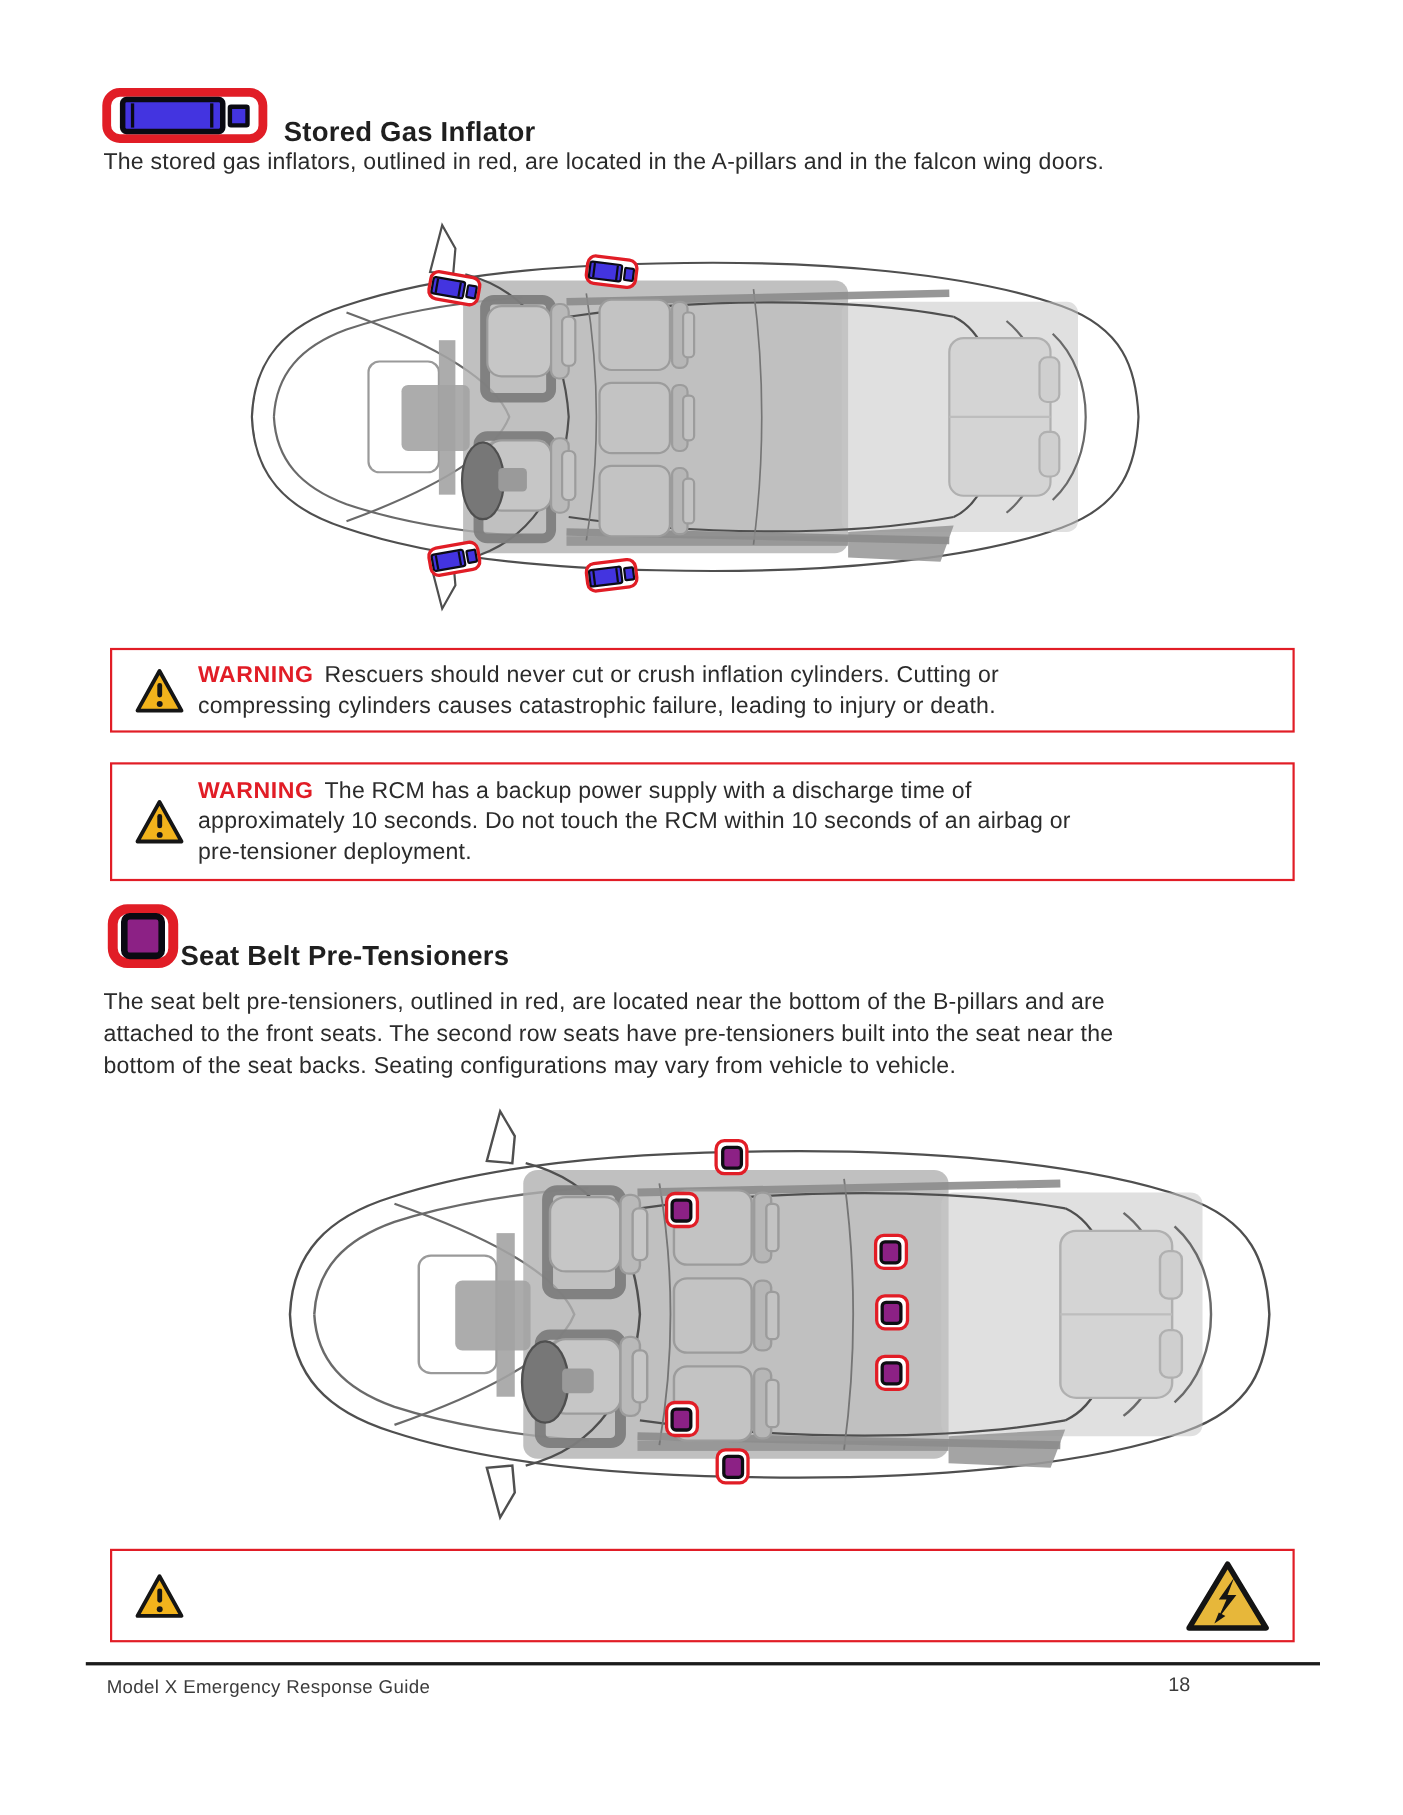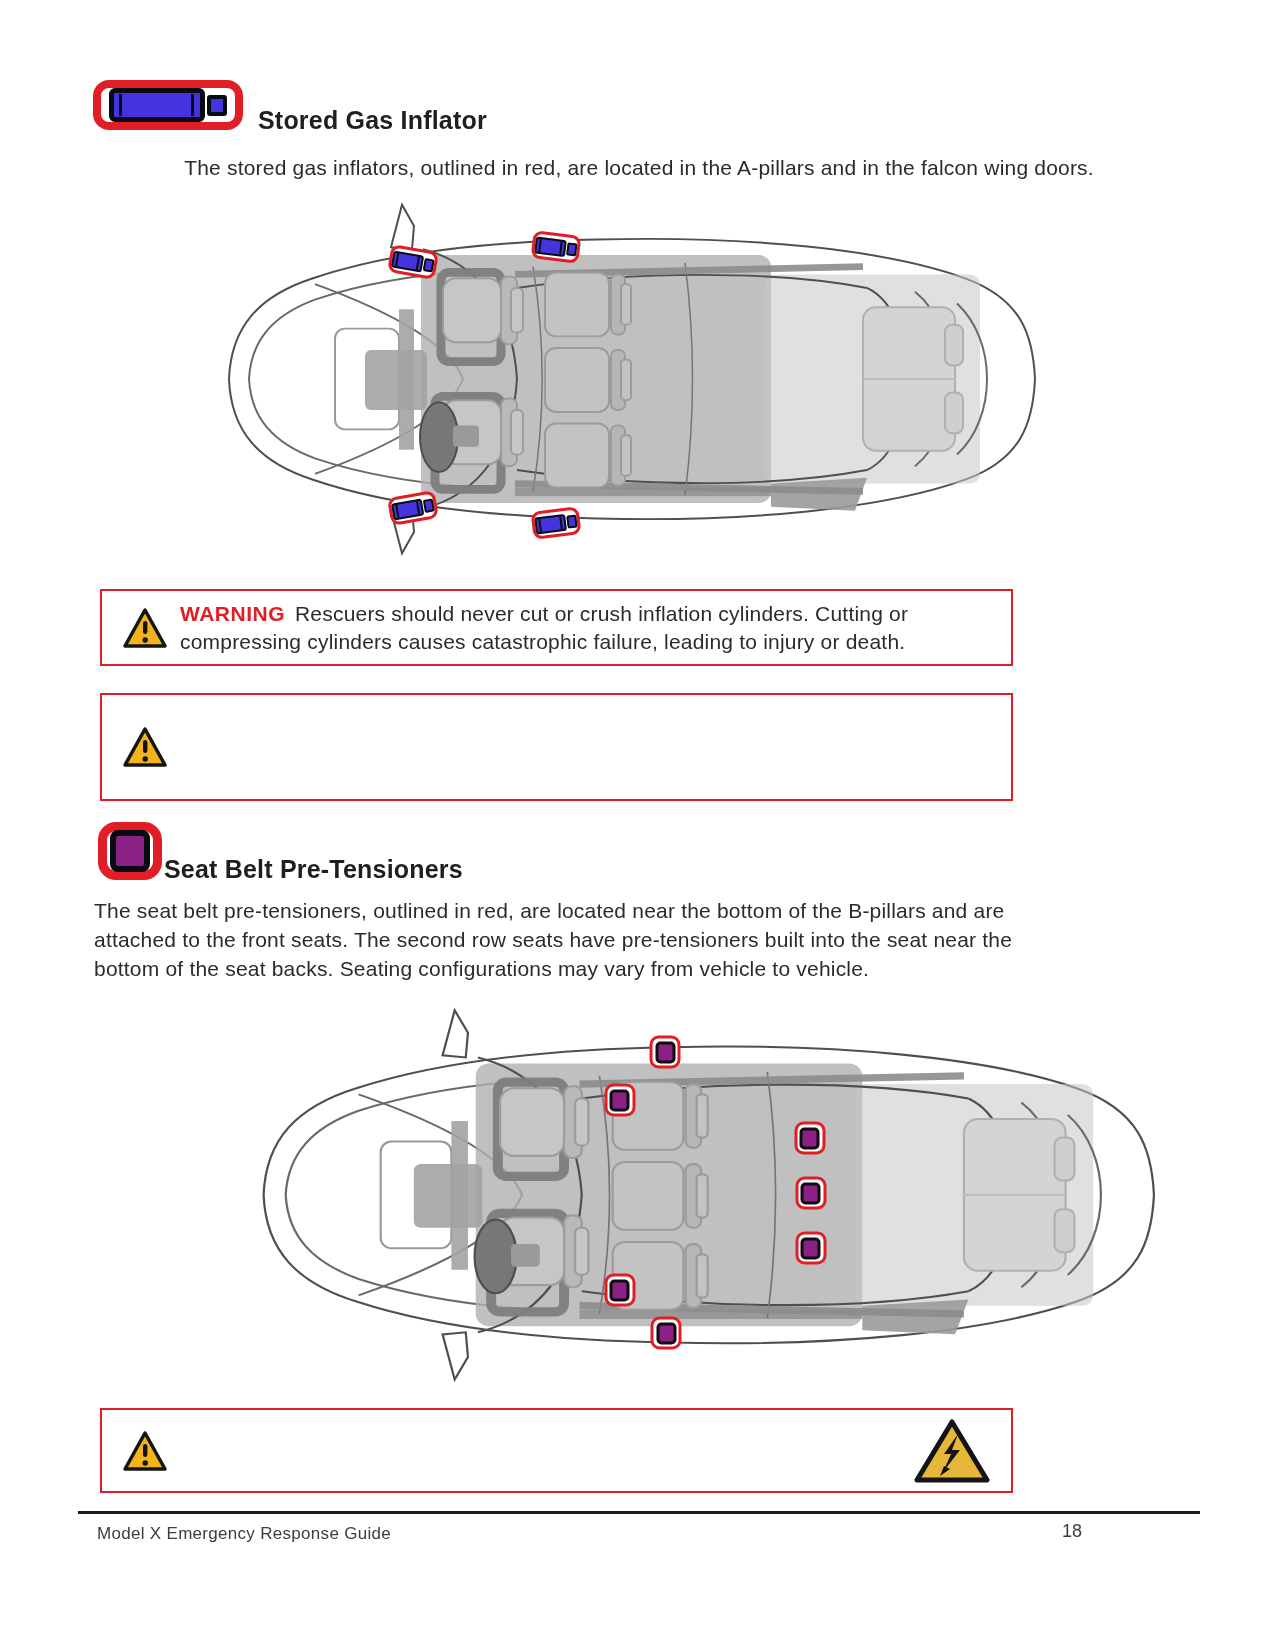--- a/index.html
+++ b/index.html
@@ -13,24 +13,24 @@
   .big-cyl i.c1{left:5px}.big-cyl i.c2{right:6px}
   .big-tip{width:12px;height:13px;background:var(--blue);border:4px solid #0a0a12;border-radius:3px;}
   .icon-pt{position:absolute;left:98px;top:822px;width:64px;height:58px;border:9px solid var(--red);
            border-radius:18px;background:#fff;display:flex;align-items:center;justify-content:center;box-sizing:border-box;}
   .pt-big{width:28px;height:30px;background:var(--purple);border:6px solid #0a0a12;border-radius:8px;}
   
   .h1{position:absolute;font-size:25px;font-weight:bold;color:#1f1f1f;letter-spacing:.2px;}
   .h1.first{left:258px;top:106px;}
   .h1.second{left:164px;top:855px;}
   .para{position:absolute;left:94px;font-size:21px;line-height:29px;color:#2b2b2b;white-space:pre-line;letter-spacing:.2px;}
-  .para.p1{top:153px;width:1090px;text-align:center;}
+  .para.p1{top:133px;width:1090px;}
   .para.p2{top:896px;width:1090px;}
   
-  .warnbox{position:absolute;left:100px;width:913px;border:2.5px solid var(--red);background:#fff;box-sizing:border-box;}
+  .warnbox{position:absolute;left:100px;width:1077px;border:2.5px solid var(--red);background:#fff;box-sizing:border-box;}
   .wb1{top:589px;height:77px;}
   .wb2{top:693px;height:108px;}
   .wb3{top:1408px;height:85px;}
   .warn-tri{position:absolute;left:20px;top:50%;transform:translateY(-50%);width:46px;height:42px;}
   .hv-tri{position:absolute;right:20px;top:50%;transform:translateY(-50%);width:78px;height:66px;}
   .warn-text{position:absolute;left:78px;top:50%;transform:translateY(-50%);font-size:21px;line-height:28px;color:#2b2b2b;letter-spacing:.2px;width:930px;}
   .warn-label{color:var(--red);font-weight:bold;margin-right:10px;letter-spacing:.5px;}
   .wtext{white-space:pre-line;}
   
   .diagram{position:absolute;overflow:hidden;}
@@ -190,20 +190,25 @@
     <div class="warn-text">
       <span class="warn-label">WARNING</span><span class="wtext">Rescuers should never cut or crush inflation cylinders. Cutting or
 compressing cylinders causes catastrophic failure, leading to injury or death.</span>
     </div>
   </div>
 
   <div class="warnbox wb2">
     <svg class="warn-tri" viewBox="0 0 46 42">
         <use href="#warnTri"></use>
       </svg>
+    <div class="warn-text">
+      <span class="warn-label">WARNING</span><span class="wtext">The RCM has a backup power supply with a discharge time of
+approximately 10 seconds. Do not touch the RCM within 10 seconds of an airbag or
+pre-tensioner deployment.</span>
+    </div>
   </div>
 
   <div class="icon-pt">
     <span class="pt-big"></span>
   </div>
   <div class="h1 second">Seat Belt Pre-Tensioners</div>
   <div class="para p2">The seat belt pre-tensioners, outlined in red, are located near the bottom of the B-pillars and are
 attached to the front seats. The second row seats have pre-tensioners built into the seat near the
 bottom of the seat backs. Seating configurations may vary from vehicle to vehicle.</div>
 

